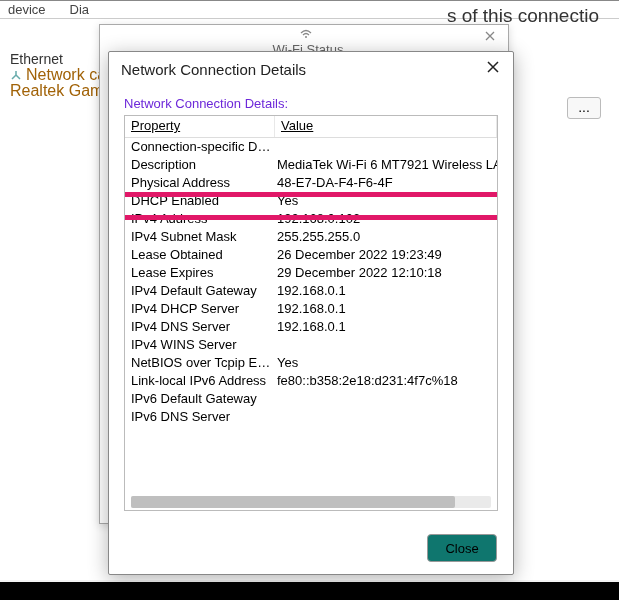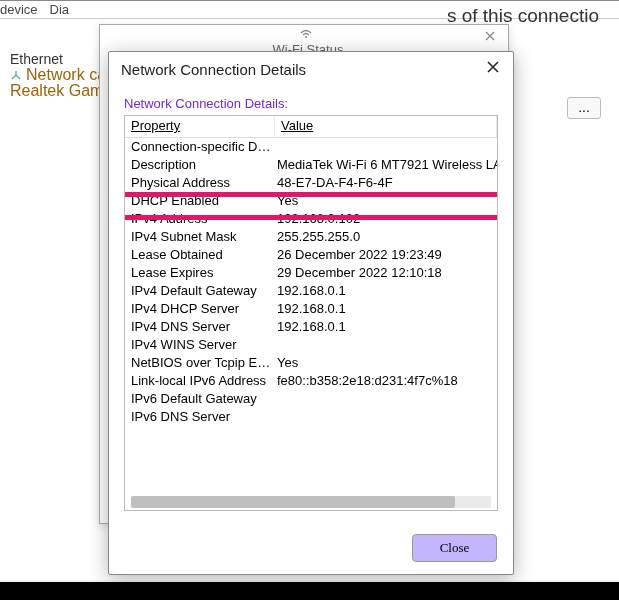--- a/index.html
+++ b/index.html
@@ -21,23 +21,24 @@
       width: 619px;
       height: 580px;
       background: #fff;
       border-top: 1px solid #888;
     }
     .bg-toolbar {
       height: 18px;
       border-bottom: 1px solid #ccc;
       display: flex;
       align-items: center;
+      padding-left: 8px;
       font-size: 13px;
       color: #444;
-      gap: 12px;
+      gap: 24px;
     }
     .bg-right-text {
       position: absolute;
       right: 20px;
       top: 4px;
       font-size: 19px;
       color: #333;
     }
     .bg-sidebar {
       position: absolute;
@@ -225,28 +226,27 @@
       height: 100%;
       background: #bfbfbf;
       border-radius: 2px;
     }
     .ncd-footer {
       position: absolute;
       bottom: 12px;
       right: 16px;
     }
     .close-btn {
-      width: 85px;
+      width: 70px;
       height: 28px;
       border: 1px solid #999;
-      background: #c4b5fd;
+      background: #0f766e;
       border-radius: 4px;
       font-size: 13px;
       cursor: pointer;
-      font-family: Liberation Serif, serif;
     }
     .black-bar {
       position: absolute;
       bottom: 0;
       left: 0;
       right: 0;
       height: 18px;
       background: #000;
     }
   </style>

